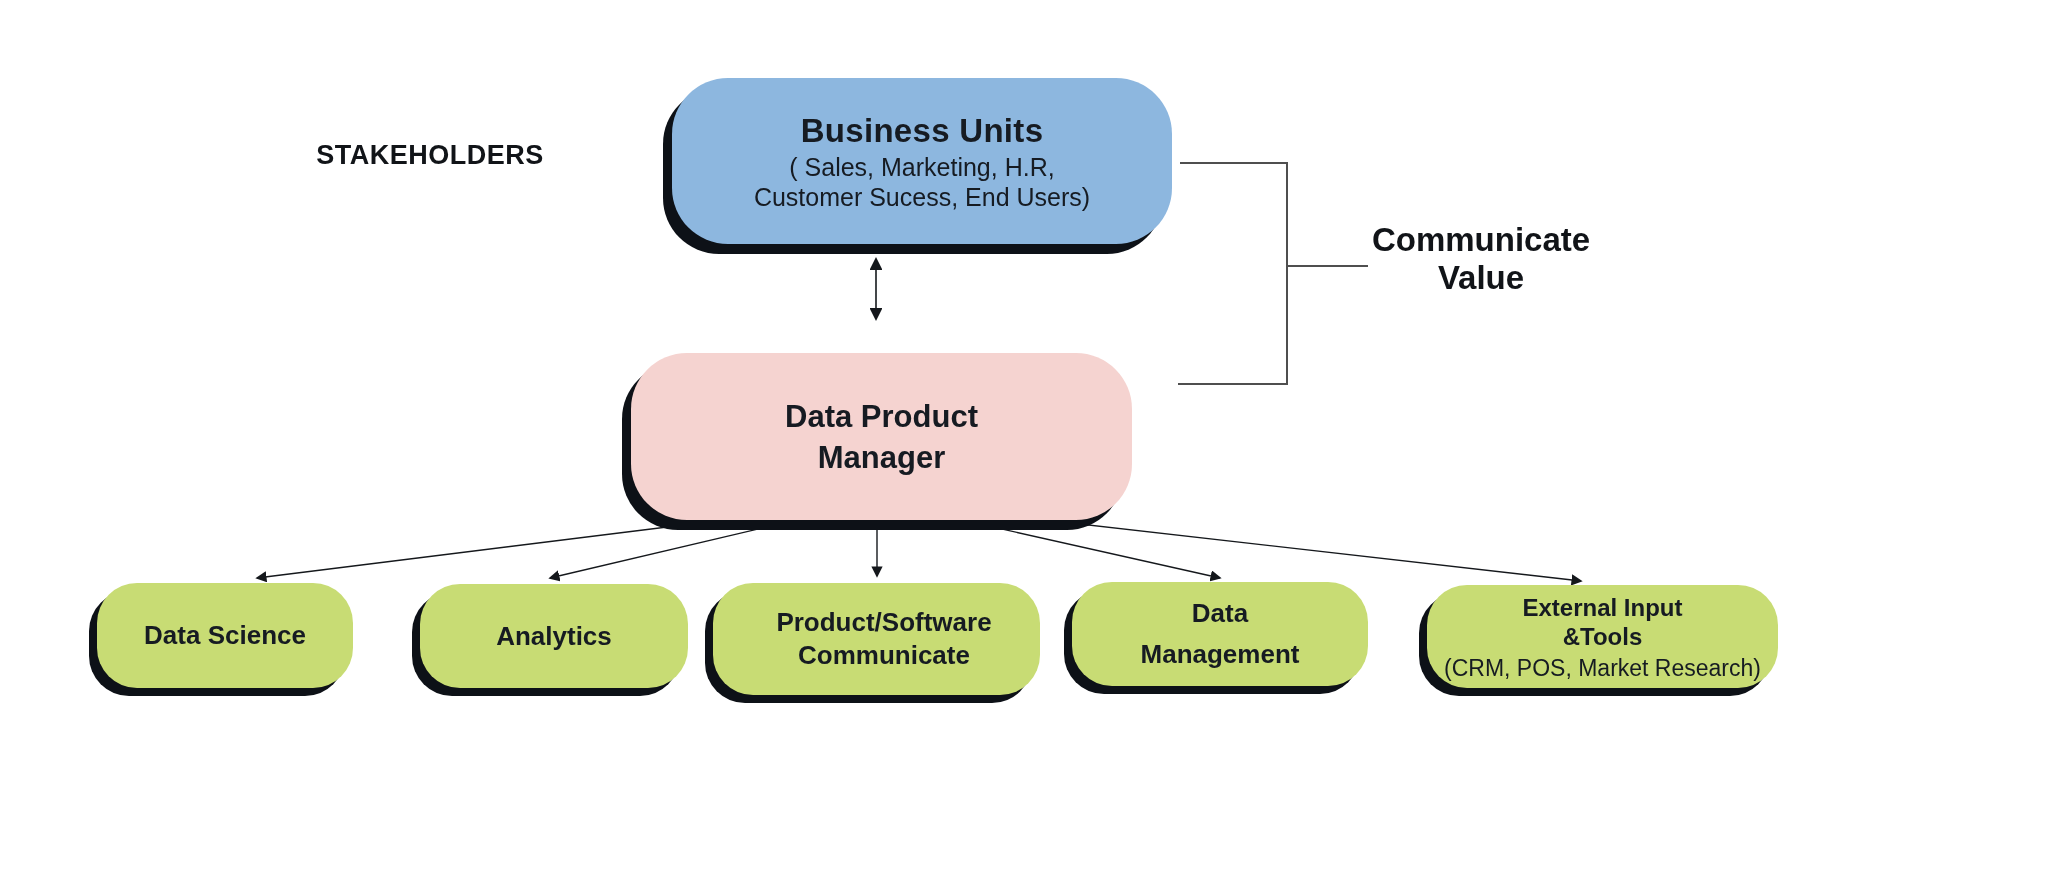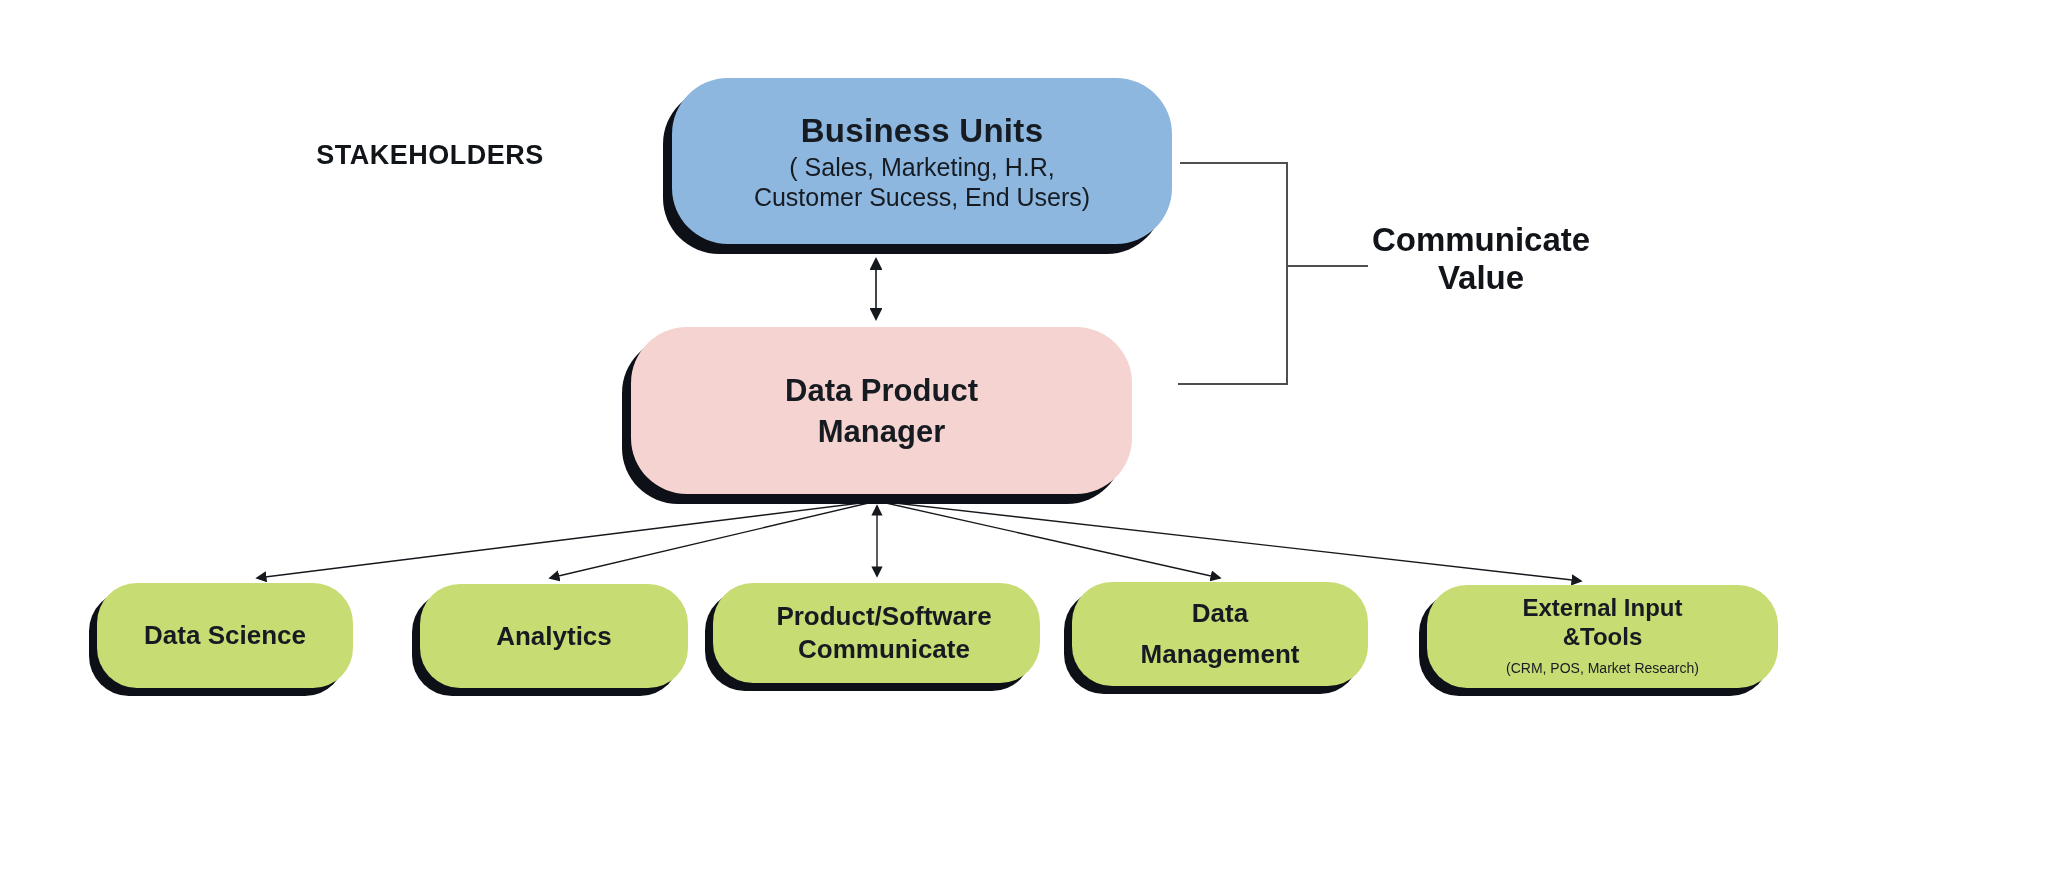--- a/index.html
+++ b/index.html
@@ -18,25 +18,25 @@
   #business-units{left:636px;top:78px;width:500px;height:166px;margin-left:36px;}
   #business-units .title{font-size:33px;font-weight:700;line-height:42px;letter-spacing:.3px;}
   #business-units .sub{font-size:25px;font-weight:500;line-height:30px;}
 
   #manager{left:631px;top:327px;width:501px;height:167px;}
   #manager .title{font-size:31px;font-weight:600;line-height:41px;}
 
   .dept .label{font-size:26px;font-weight:600;line-height:33px;}
   #dept-0{left:97px; top:583px;width:256px;height:105px;}
   #dept-1{left:395px;top:584px;width:268px;height:104px;margin-left:25px;}
-  #dept-2{left:713px;top:583px;width:312px;height:100px;padding-left:15px;}
+  #dept-2{left:713px;top:583px;width:312px;height:112px;padding-left:15px;}
   #dept-3{left:1072px;top:582px;width:296px;height:104px;gap:8px;}
   #dept-4{left:1427px;top:585px;width:351px;height:103px;}
   #dept-4 .label{font-size:24px;line-height:29px;}
-  #dept-4 .note{font-size:14px;font-weight:500;line-height:24px;margin-top:5px;}
+  #dept-4 .note{font-size:23px;font-weight:500;line-height:24px;margin-top:5px;}
 
   .free-label{position:absolute;color:#111418;}
   #stakeholders{left:300px;top:140px;width:260px;font-size:27px;font-weight:800;letter-spacing:.5px;text-align:center;}
   #communicate{left:1356px;top:221px;width:250px;font-size:33px;font-weight:800;line-height:38px;text-align:center;}
 
   #wires{position:absolute;left:0;top:0;width:2048px;height:882px;pointer-events:none;}
 </style>
 </head>
 <body>
 
@@ -67,21 +67,21 @@
     <div>Communicate</div>
     <div>Value</div>
   </div>
 
   <div id="business-units" class="node big" style="background-color: rgb(141, 183, 223);">
     <div class="title">Business Units</div>
     <div class="sub">( Sales, Marketing, H.R,</div>
     <div class="sub">Customer Sucess, End Users)</div>
   </div>
 
-  <div id="manager" class="node big" style="background-color: rgb(245, 211, 208);">
+  <div id="manager" class="node big" style="background-color: rgb(245, 211, 208); margin-top: 26px;">
     <div class="title">Data Product</div>
     <div class="title">Manager</div>
   </div>
 
   <div id="dept-0" class="node dept" style="background-color: rgb(200, 220, 116);">
     <div class="label">Data Science</div>
   </div>
 
   <div id="dept-1" class="node dept" style="background-color: rgb(200, 220, 116);">
     <div class="label">Analytics</div>

